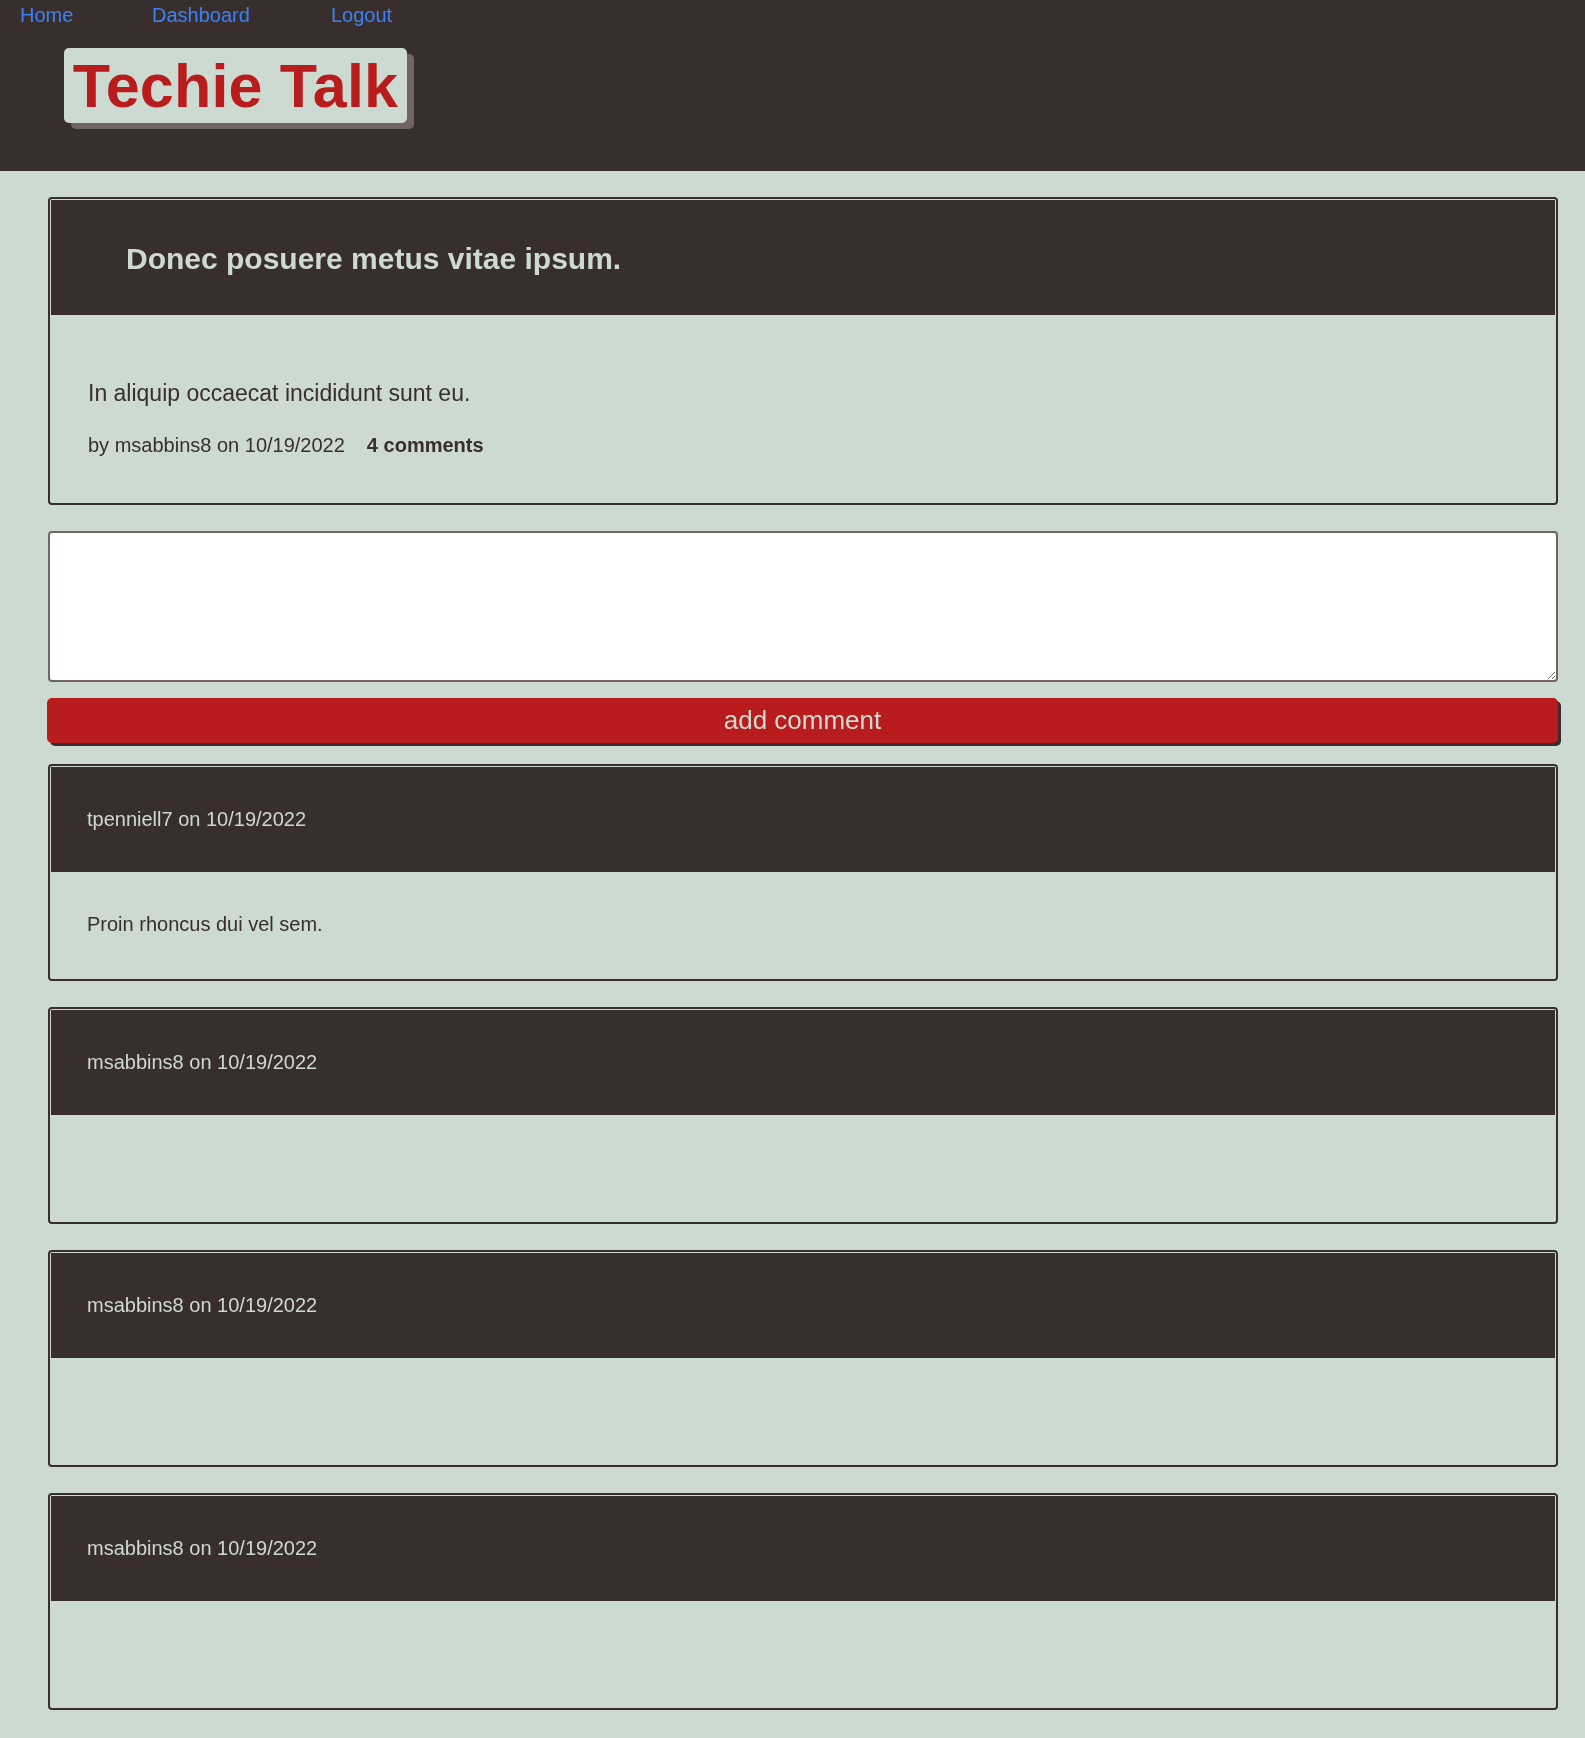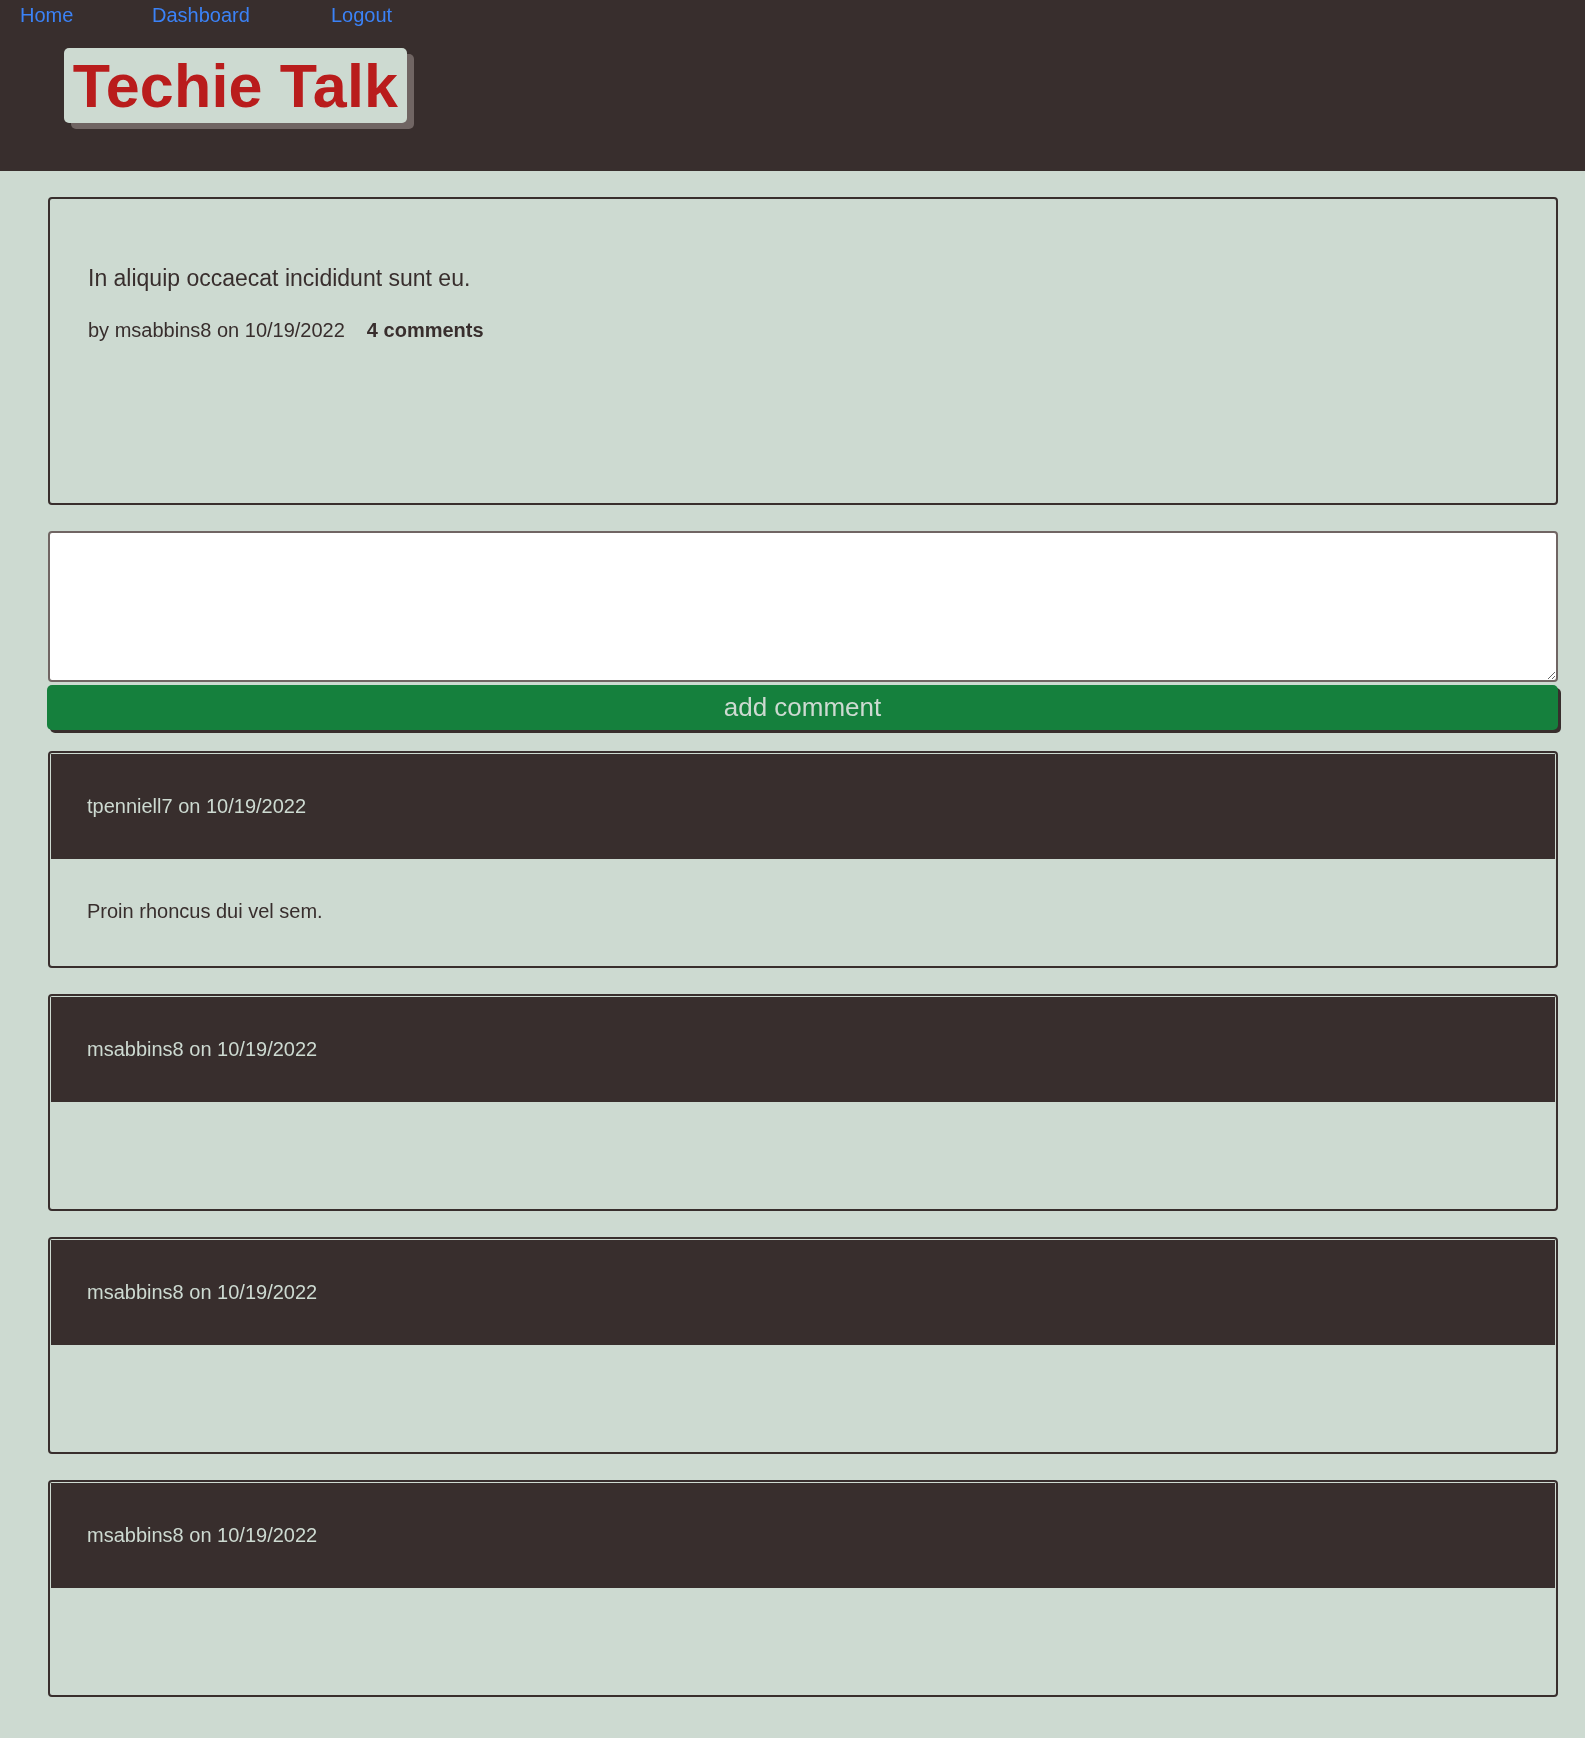--- a/index.html
+++ b/index.html
@@ -110,25 +110,25 @@
       border: 2px solid #706563;
       border-radius: 4px;
       background: #ffffff;
       resize: vertical;
       font-family: "Liberation Sans", sans-serif;
       font-size: 18px;
       padding: 6px;
     }
     .add-btn {
       display: block;
-      margin-top: 3px;
+      margin-top: 16px;
       margin-left: -1px;
       width: 1511px;
       height: 45px;
-      background: #15803d;
+      background: #b91c1c;
       color: #cddad1;
       border: none;
       border-radius: 5px;
       box-shadow: 3px 3px 0 #382e2d;
       font-family: "Liberation Sans", sans-serif;
       font-size: 26px;
       cursor: pointer;
     }
     .comments { margin-top: 21px; }
     .comment-card {
@@ -157,20 +157,23 @@
     <a class="dashboard">Dashboard</a>
     <a class="logout">Logout</a>
   </nav>
   <div class="title-box">
     <h1>Techie Talk</h1>
   </div>
 </header>
 
 <main>
   <article class="card post-card">
+    <div class="card-header">
+      <h2 class="post-title">Donec posuere metus vitae ipsum.</h2>
+    </div>
     <div class="post-body">
       <p class="post-content">In aliquip occaecat incididunt sunt eu.</p>
       <p class="post-meta">
         <span>by msabbins8 on 10/19/2022</span><span class="comment-count">4 comments</span>
       </p>
     </div>
   </article>
 
   <form class="comment-form">
     <textarea style=""></textarea>

